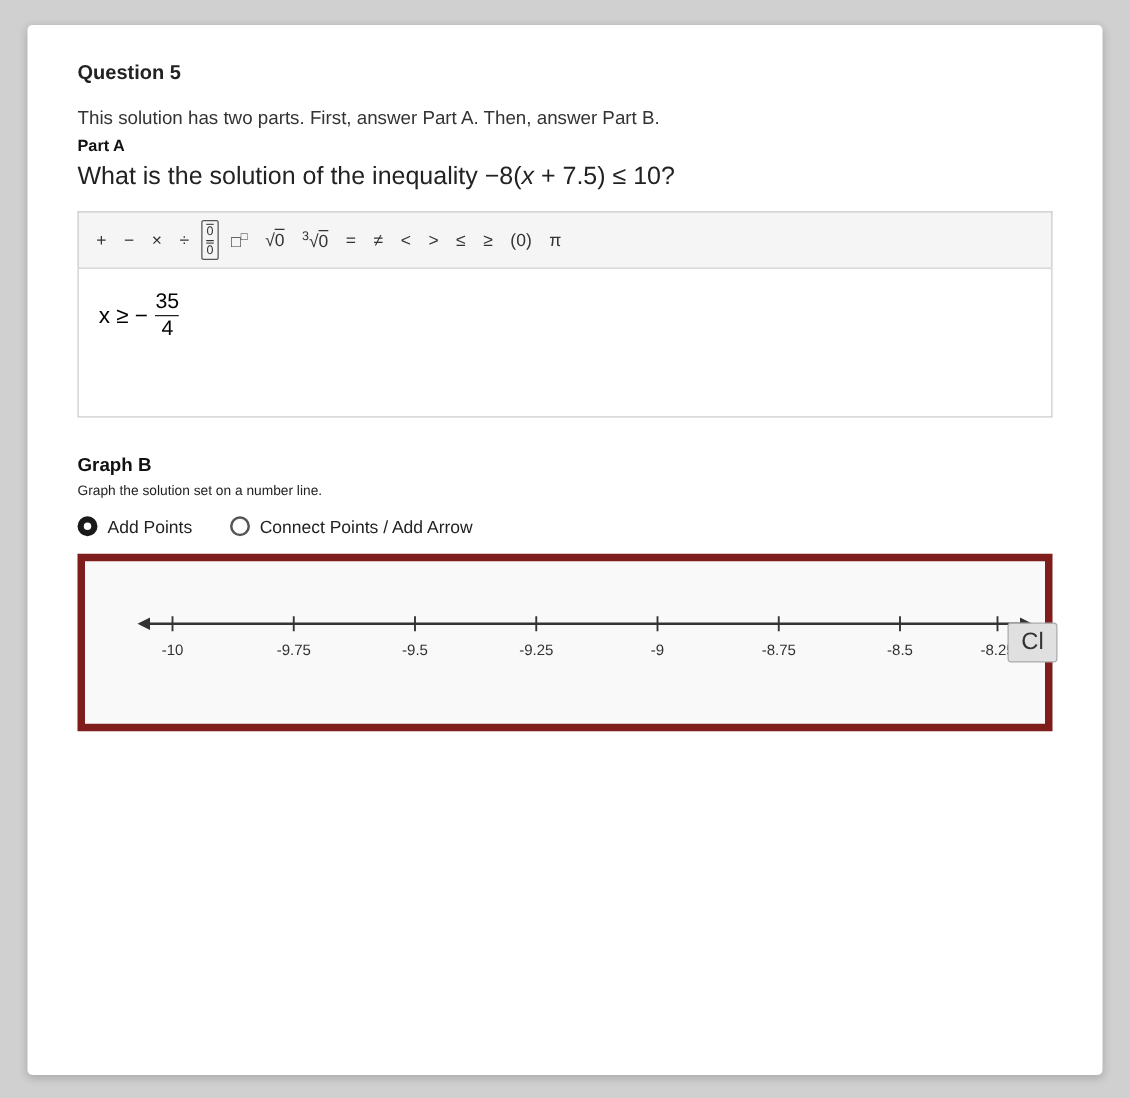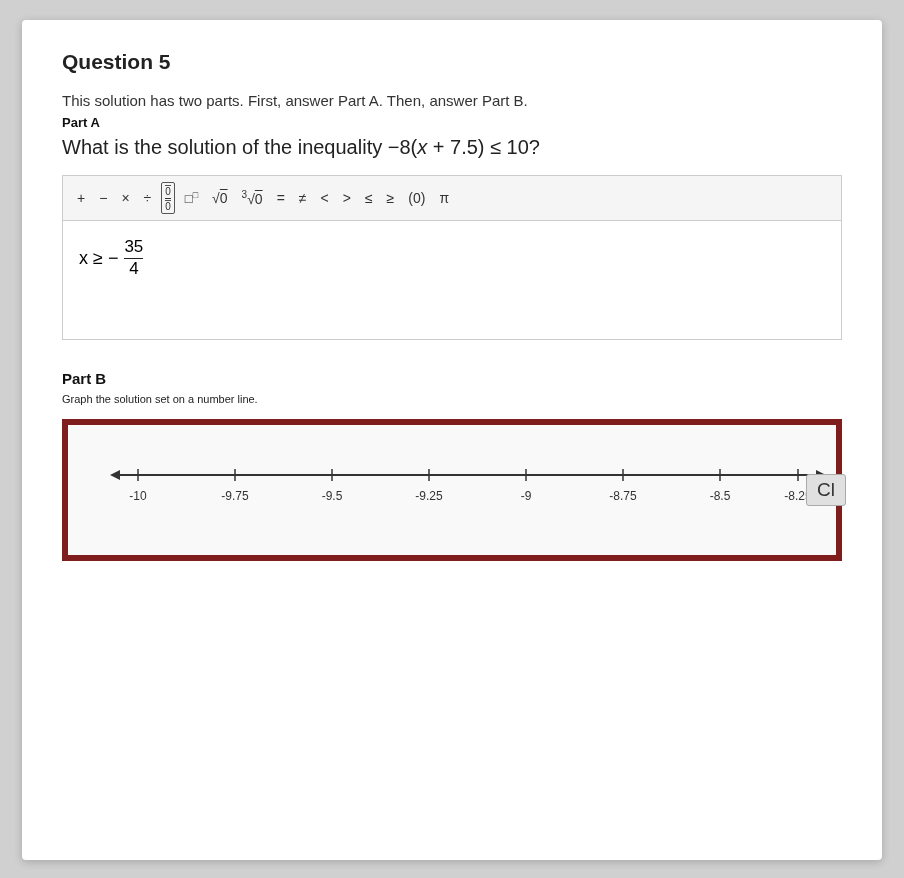--- a/index.html
+++ b/index.html
@@ -17,21 +17,21 @@
     .page-container {
       background: #ffffff;
       width: 860px;
       min-height: 840px;
       padding: 30px 40px;
       border-radius: 4px;
       box-shadow: 0 2px 8px rgba(0,0,0,0.2);
     }
 
     .question-title {
-      font-size: 21px;
+      font-size: 16px;
       font-weight: bold;
       color: #222;
       margin-bottom: 18px;
     }
 
     .question-description {
       font-size: 15px;
       color: #333;
       margin-bottom: 6px;
     }
@@ -254,24 +254,34 @@
   <div class="answer-box">
     <div class="answer-math">
       <span>x ≥ −</span>
       <span class="fraction-display">
         <span class="numerator">35</span>
         <span class="denominator">4</span>
       </span>
     </div>
   </div>
 
-  <div class="part-b-label">Part B</div>
+  <div class="part-b-label">Graph B</div>
 
   <div class="part-b-question">Graph the solution set on a number line.</div>
 
+  <div class="graph-controls">
+    <div class="radio-option">
+      <div class="radio-circle selected"></div>
+      <span>Add Points</span>
+    </div>
+    <div class="radio-option">
+      <div class="radio-circle unselected"></div>
+      <span>Connect Points / Add Arrow</span>
+    </div>
+  </div>
 
   <div class="number-line-container">
     <div class="number-line-wrapper">
       <svg class="number-line" width="760" height="60" viewBox="0 0 760 60">
 
         <line x1="30" y1="20" x2="730" y2="20" stroke="#333" stroke-width="2"></line>
 
         <polygon points="22,20 32,15 32,25" fill="#333"></polygon>
 
         <polygon points="738,20 728,15 728,25" fill="#333"></polygon>

